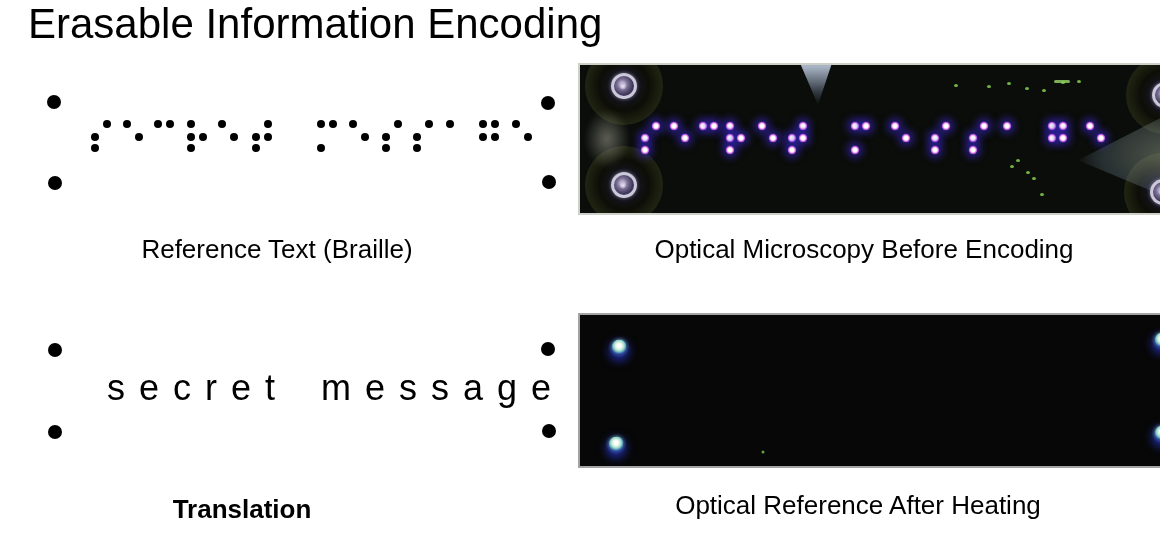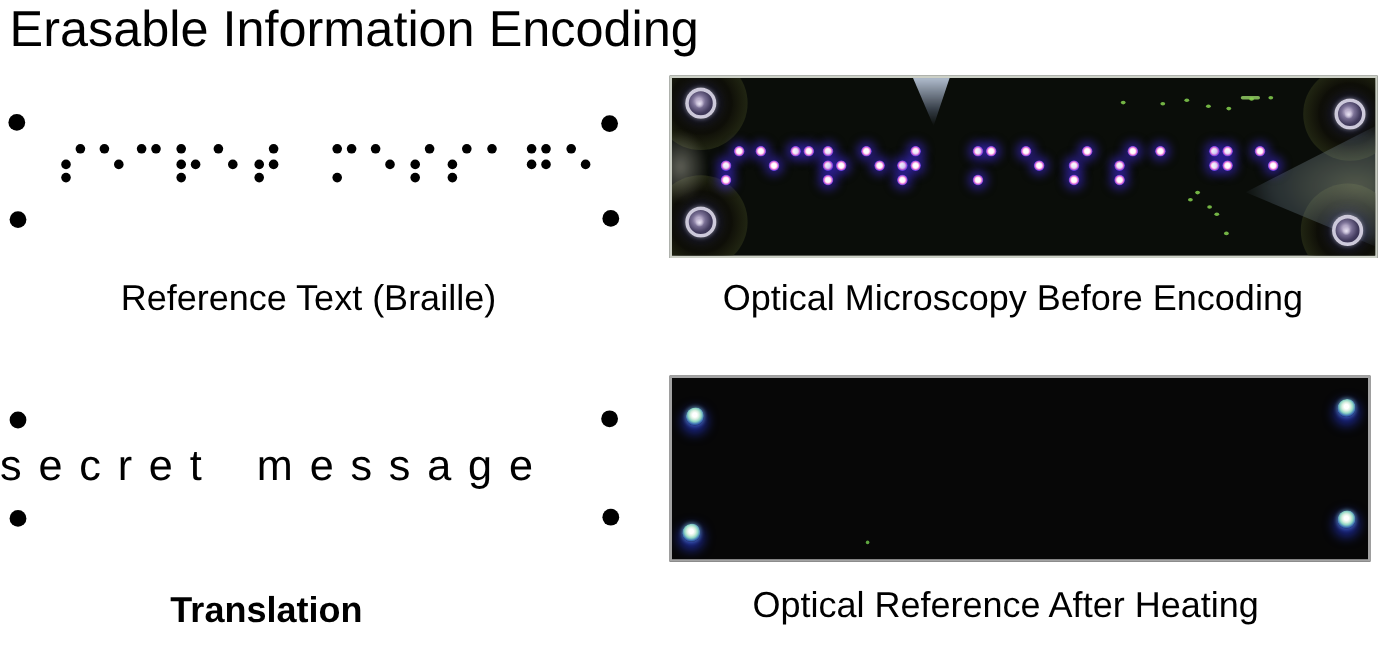--- a/index.html
+++ b/index.html
@@ -1,29 +1,29 @@
 <!DOCTYPE html>
 <html><head>
 <meta charset="utf-8">
 <style>
   html,body{margin:0;padding:0;background:#ffffff;}
   #figure{
     position:relative;width:1160px;height:544px;background:#ffffff;overflow:hidden;
     font-family:"Liberation Sans","DejaVu Sans",sans-serif;color:#000;
   }
-  .abs{position:absolute;}
+  .abs{position:absolute;margin-left:20px;}
   
   .title{left:8px;top:0px;font-size:42px;line-height:48px;font-weight:400;letter-spacing:0px;white-space:nowrap;}
-  .caption{font-size:30px;line-height:38px;text-align:center;white-space:nowrap;font-weight:400;}
+  .caption{font-size:26px;line-height:38px;text-align:center;white-space:nowrap;font-weight:400;}
   .cap-ref{left:0;top:230px;width:514px;}
   .cap-before{left:549px;top:230px;width:590px;}
   .cap-translation{left:0;top:490px;width:444px;font-weight:bold;}
   .cap-after{left:546px;top:486px;width:584px;}
   .translation-text{
-    left:0;top:366px;width:545px;text-align:left;font-size:36px;line-height:44px;
+    left:0;top:366px;width:545px;text-align:right;font-size:36px;line-height:44px;
     letter-spacing:14px;word-spacing:8px;white-space:nowrap;
   }
   
   .panel{left:0;width:545px;height:170px;}
   #braille-panel{top:60px;}
   #translation-panel{top:308px;}
   .corner-dot{width:14px;height:14px;background:#000;border-radius:50%;transform:translate(-50%,-50%);}
   .ref-dot{position:absolute;width:8px;height:8px;background:#000;border-radius:50%;transform:translate(-50%,-50%);}
   
   #micro-before{

